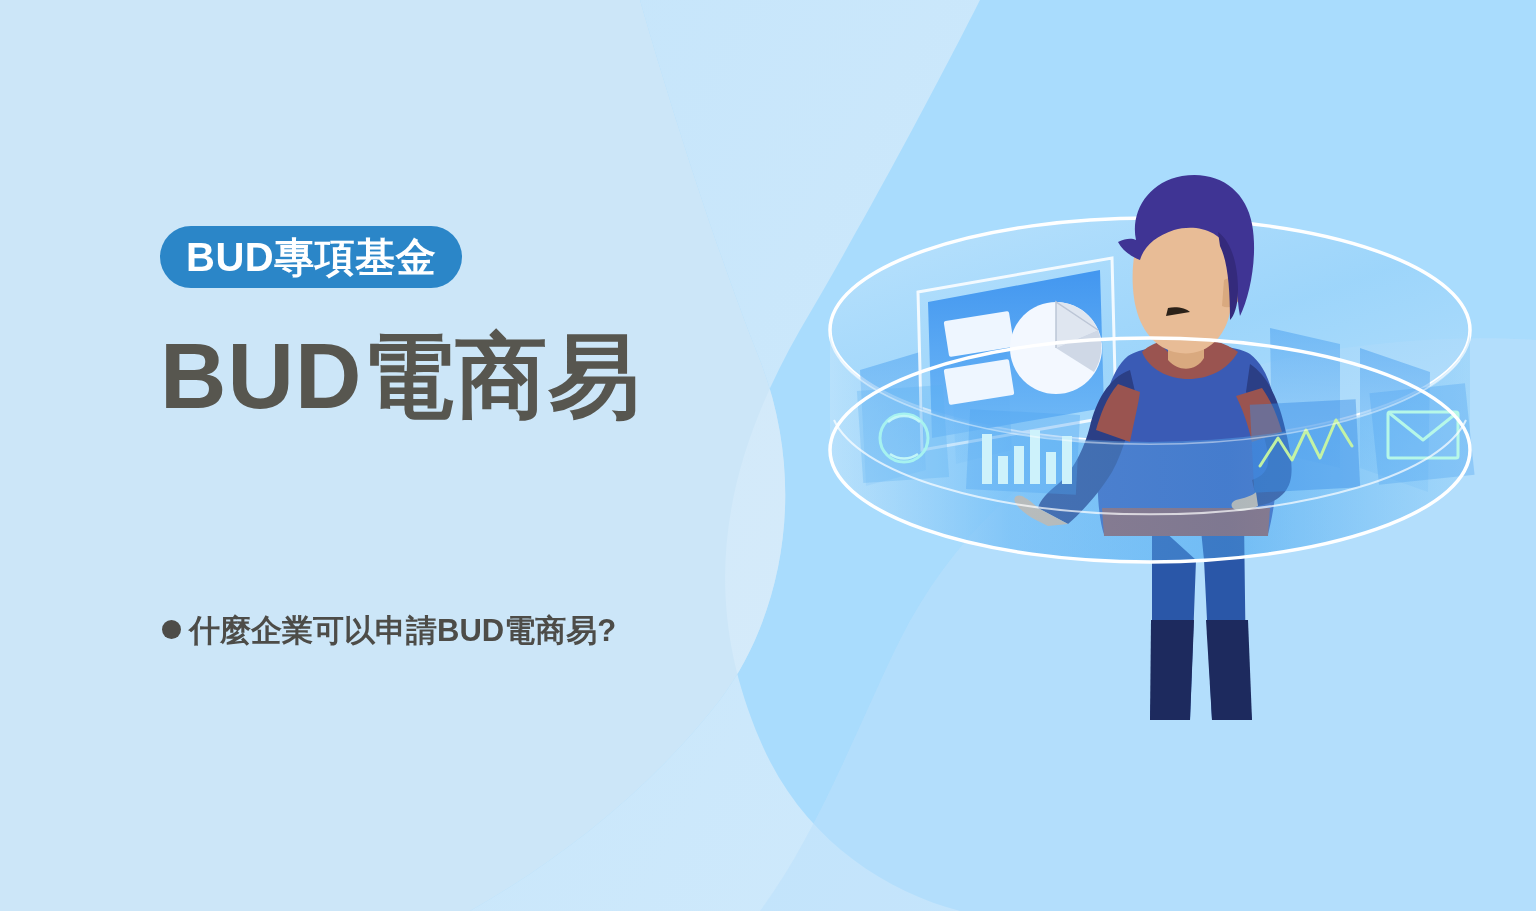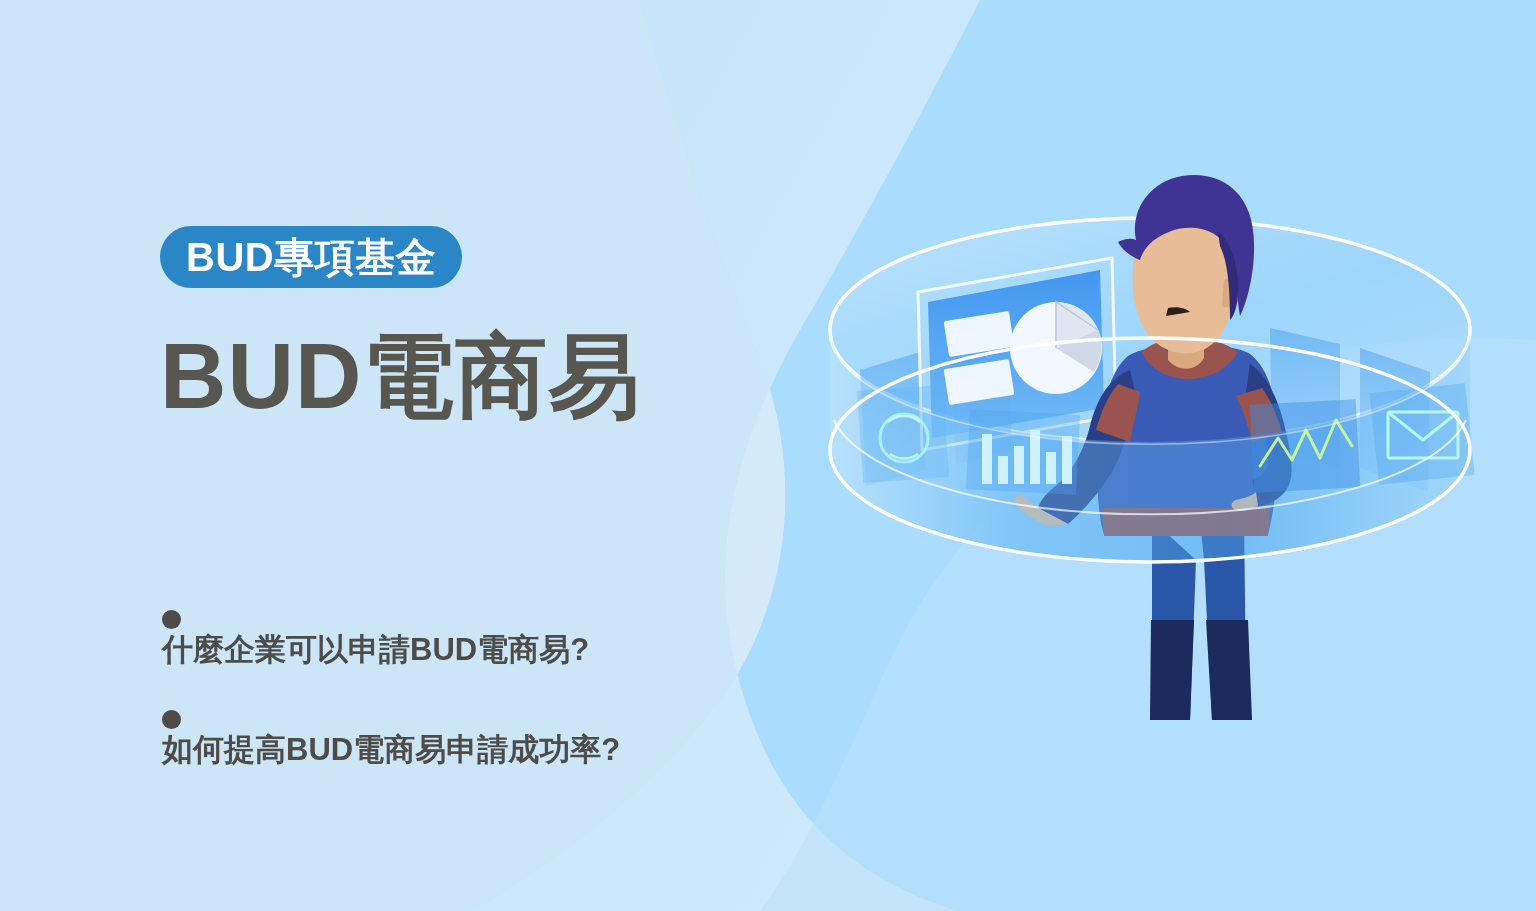--- a/index.html
+++ b/index.html
@@ -79,21 +79,20 @@
   }
   .bullet-row {
     display: flex;
     align-items: baseline;
     color: #4d4c48;
     font-size: 31px;
     font-weight: 700;
     line-height: 1.2;
     margin-bottom: 44px;
     white-space: nowrap;
-    flex-direction: column;
   }
   .bullet-row:last-child { margin-bottom: 0; }
   .bullet-dot {
     flex: 0 0 auto;
     width: 19px;
     height: 19px;
     border-radius: 50%;
     background: #4d4c48;
     margin-right: 8px;
     position: relative;
@@ -317,20 +316,16 @@
 
     <div class="headline">
       <span class="hl-line">BUD電商易</span>
     </div>
 
     <div class="bullets">
       <div class="bullet-row">
         <span class="bullet-dot"></span>
         <span>什麼企業可以申請BUD電商易?</span>
       </div>
-      <div class="bullet-row">
-        <span class="bullet-dot"></span>
-        <span>如何提高BUD電商易申請成功率?</span>
-      </div>
     </div>
 
   </div>
 </div>
 
 </body></html>

